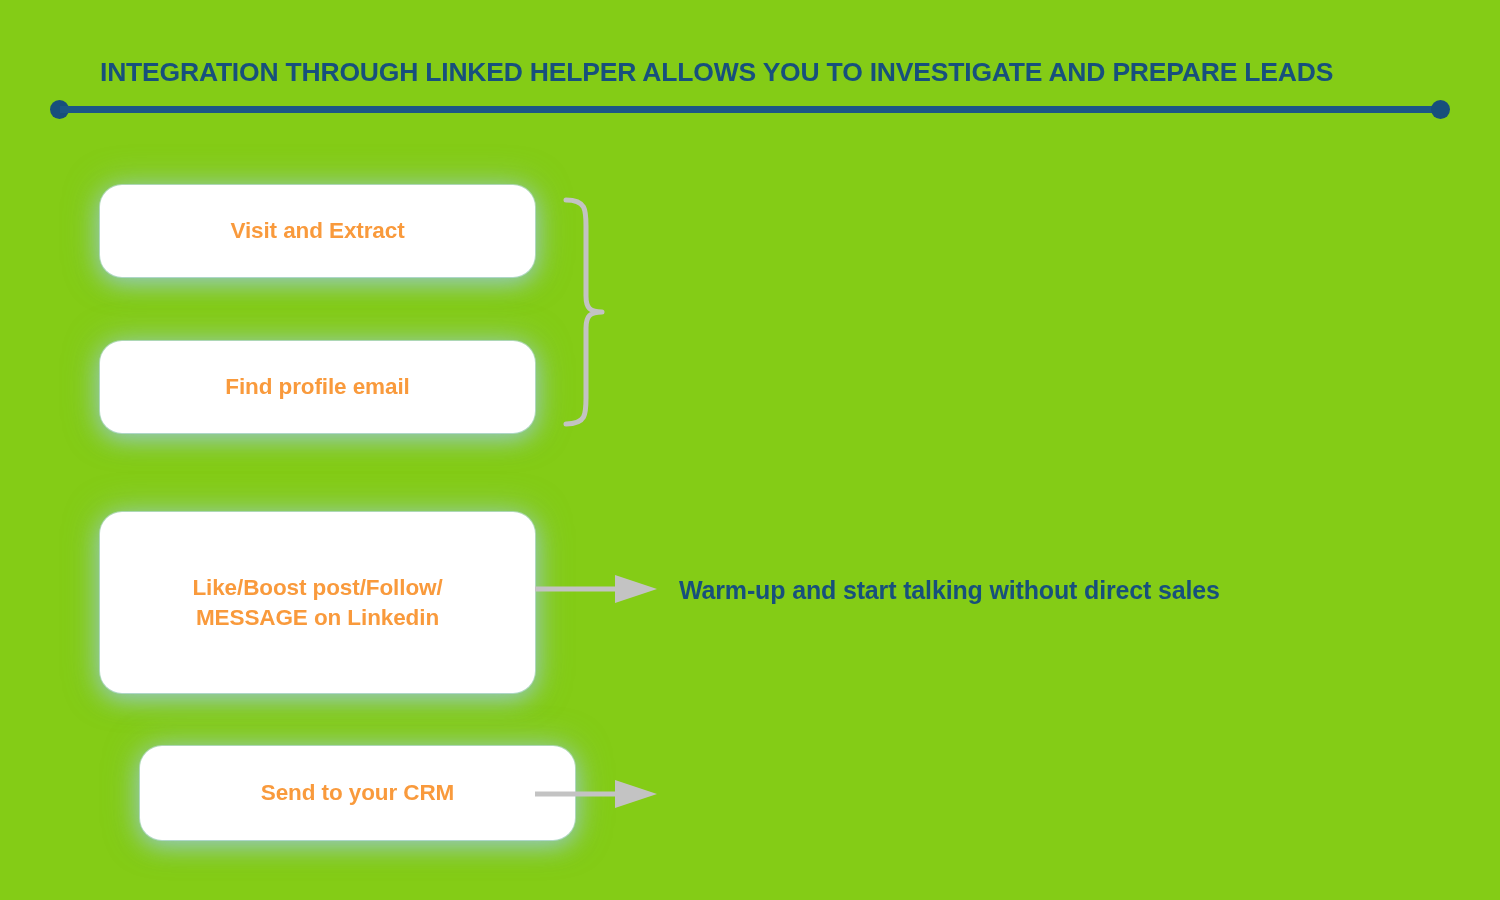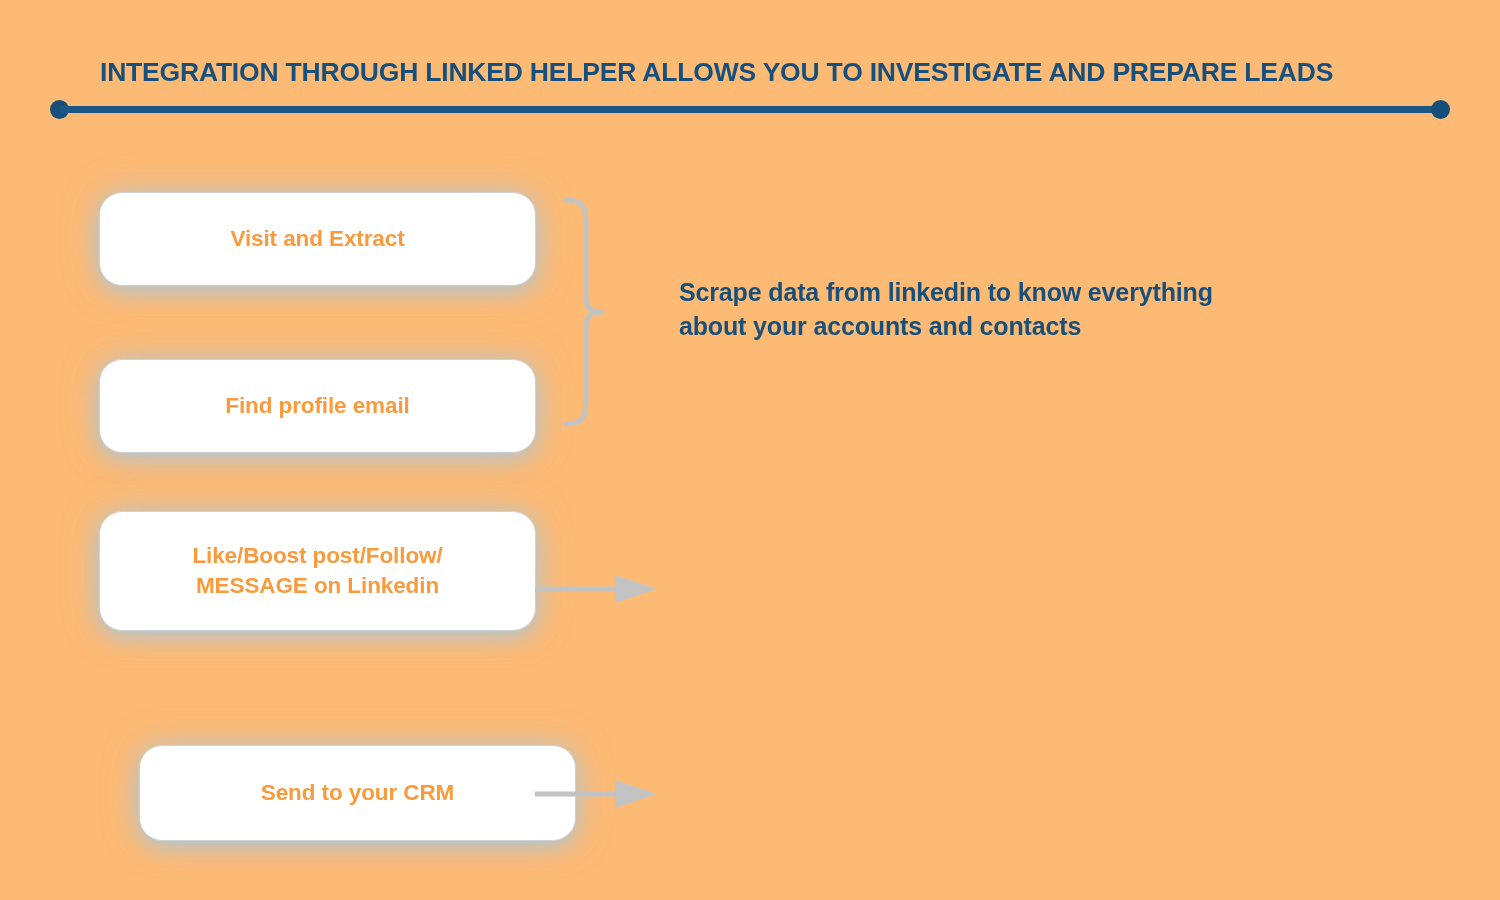--- a/index.html
+++ b/index.html
@@ -11,21 +11,21 @@
     height: 900px;
     background: #ffffff;
     font-family: "Liberation Sans", sans-serif;
     overflow: hidden;
   }
 
   #infographic {
     position: relative;
     width: 1500px;
     height: 900px;
-    background: #fdba74;
+    background: #84cc16;
   }
 
   
   .header-title {
     position: absolute;
     left: 100px;
     top: 58px;
     width: 1320px;
     font-size: 26.5px;
     font-weight: bold;
@@ -80,23 +80,23 @@
   .card-label {
     color: #f99a3c;
     font-weight: bold;
     font-size: 22.5px;
     line-height: 1.32;
     text-align: center;
     letter-spacing: -0.1px;
     white-space: pre-line;
   }
 
-  #card-visit-extract  { top: 193px; height: 92px; }
-  #card-find-email     { top: 341px; height: 92px; margin-top: 19px; }
-  #card-engage         { top: 512px; height: 118px; }
+  #card-visit-extract  { top: 185px; height: 92px; }
+  #card-find-email     { top: 341px; height: 92px; }
+  #card-engage         { top: 512px; height: 181px; }
   #card-send-crm       { top: 746px; height: 94px; margin-left: 40px; }
 
   
   .connector {
     position: absolute;
   }
   #brace-connector { left: 560px; top: 196px; }
   #arrow-engage    { left: 535px; top: 572px; }
   #arrow-crm       { left: 535px; top: 777px; }
 
@@ -135,35 +135,34 @@
     <div class="card-label">Find profile email</div>
   </div>
 
   <div class="connector" id="brace-connector">
     <svg width="60" height="232" viewBox="0 0 60 232">
       <path d="M6 4 C 26 4, 26 14, 26 30 L 26 100 C 26 112, 30 116, 42 116
                C 30 116, 26 120, 26 132 L 26 202 C 26 218, 26 228, 6 228" fill="none" stroke="#c3c3c3" stroke-width="5" stroke-linecap="round" stroke-linejoin="round"></path>
     </svg>
   </div>
 
-  <div class="description" id="desc-scrape">Scrape data from linkedin to know everything
-about your accounts and contacts</div>
 
   <div class="card" id="card-engage">
     <div class="card-label">Like/Boost post/Follow/
 MESSAGE on Linkedin</div>
   </div>
 
   <div class="connector" id="arrow-engage">
     <svg width="130" height="34" viewBox="0 0 130 34">
       <line x1="0" y1="17" x2="84" y2="17" stroke="#c3c3c3" stroke-width="5"></line>
       <polygon points="80,3 122,17 80,31" fill="#c3c3c3"></polygon>
     </svg>
   </div>
 
+  <div class="description" id="desc-warmup">Warm-up and start talking without direct sales</div>
 
   <div class="card" id="card-send-crm">
     <div class="card-label">Send to your CRM</div>
   </div>
 
   <div class="connector" id="arrow-crm">
     <svg width="130" height="34" viewBox="0 0 130 34">
       <line x1="0" y1="17" x2="84" y2="17" stroke="#c3c3c3" stroke-width="5"></line>
       <polygon points="80,3 122,17 80,31" fill="#c3c3c3"></polygon>
     </svg>

